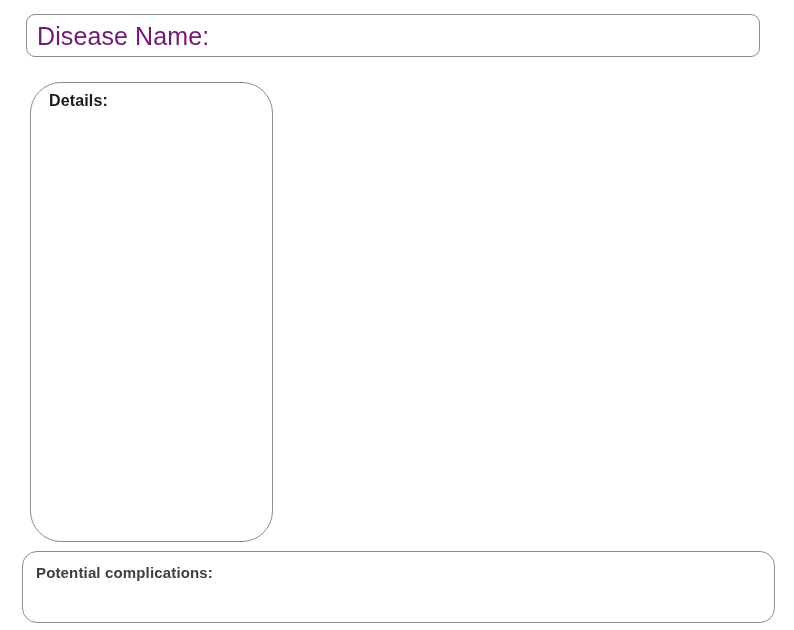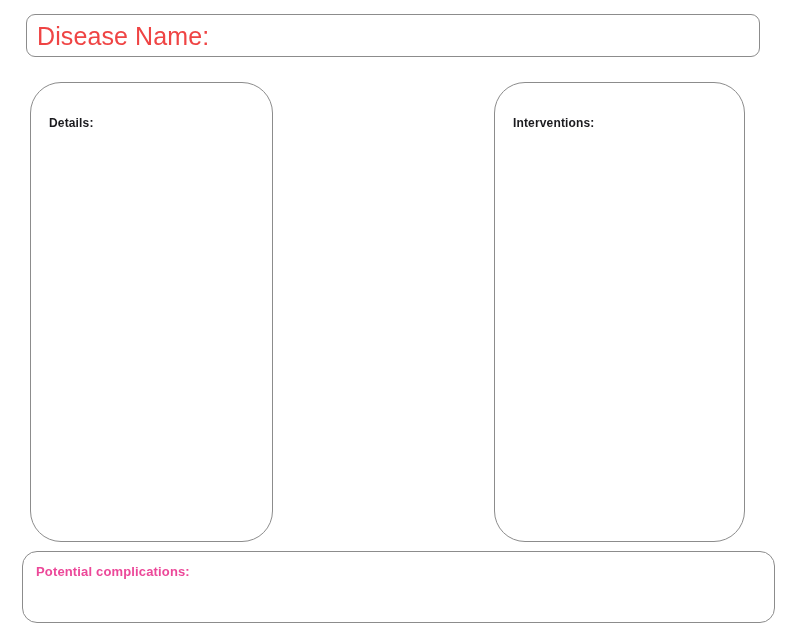--- a/index.html
+++ b/index.html
@@ -38,21 +38,21 @@
     background: #ffffff;
   }
   .title-text {
     position: absolute;
     left: 10px;
     top: 50%;
     transform: translateY(-50%);
     font-size: 25px;
     font-weight: 400;
     letter-spacing: 0.1px;
-    color: #ef4444;
+    color: #701a75;
     white-space: nowrap;
     line-height: 1;
   }
 
   
   .column {
     position: absolute;
     top: 82px;
     height: 460px;
     box-sizing: border-box;
@@ -68,22 +68,22 @@
     left: 285px;
     width: 199px;
   }
   .col-interventions {
     left: 494px;
     width: 251px;
   }
   .column-header {
     position: absolute;
     left: 18px;
-    top: 34px;
-    font-size: 12px;
+    top: 10px;
+    font-size: 16px;
     font-weight: 700;
     letter-spacing: 0.15px;
     color: #1b1b1f;
     white-space: nowrap;
     line-height: 1;
   }
   .column-body {
     position: absolute;
     left: 14px;
     right: 14px;
@@ -100,24 +100,24 @@
     height: 72px;
     box-sizing: border-box;
     border: 1.5px solid #8c8c8c;
     border-radius: 15px;
     background: #ffffff;
   }
   .complications-header {
     position: absolute;
     left: 13px;
     top: 13px;
-    font-size: 13px;
+    font-size: 15px;
     font-weight: 700;
     letter-spacing: 0.15px;
-    color: #ec4899;
+    color: #404040;
     white-space: nowrap;
     line-height: 1;
   }
   .complications-body {
     position: absolute;
     left: 13px;
     right: 13px;
     top: 34px;
     bottom: 10px;
   }
@@ -130,23 +130,19 @@
   <div class="title-box">
     <span class="title-text">Disease Name:</span>
   </div>
 
   <div class="column col-details">
     <span class="column-header">Details:</span>
     <div class="column-body"></div>
   </div>
 
 
-  <div class="column col-interventions">
-    <span class="column-header">Interventions:</span>
-    <div class="column-body"></div>
-  </div>
 
   <div class="complications-box">
     <span class="complications-header">Potential complications:</span>
     <div class="complications-body"></div>
   </div>
 
 </div>
 
 </body></html>

